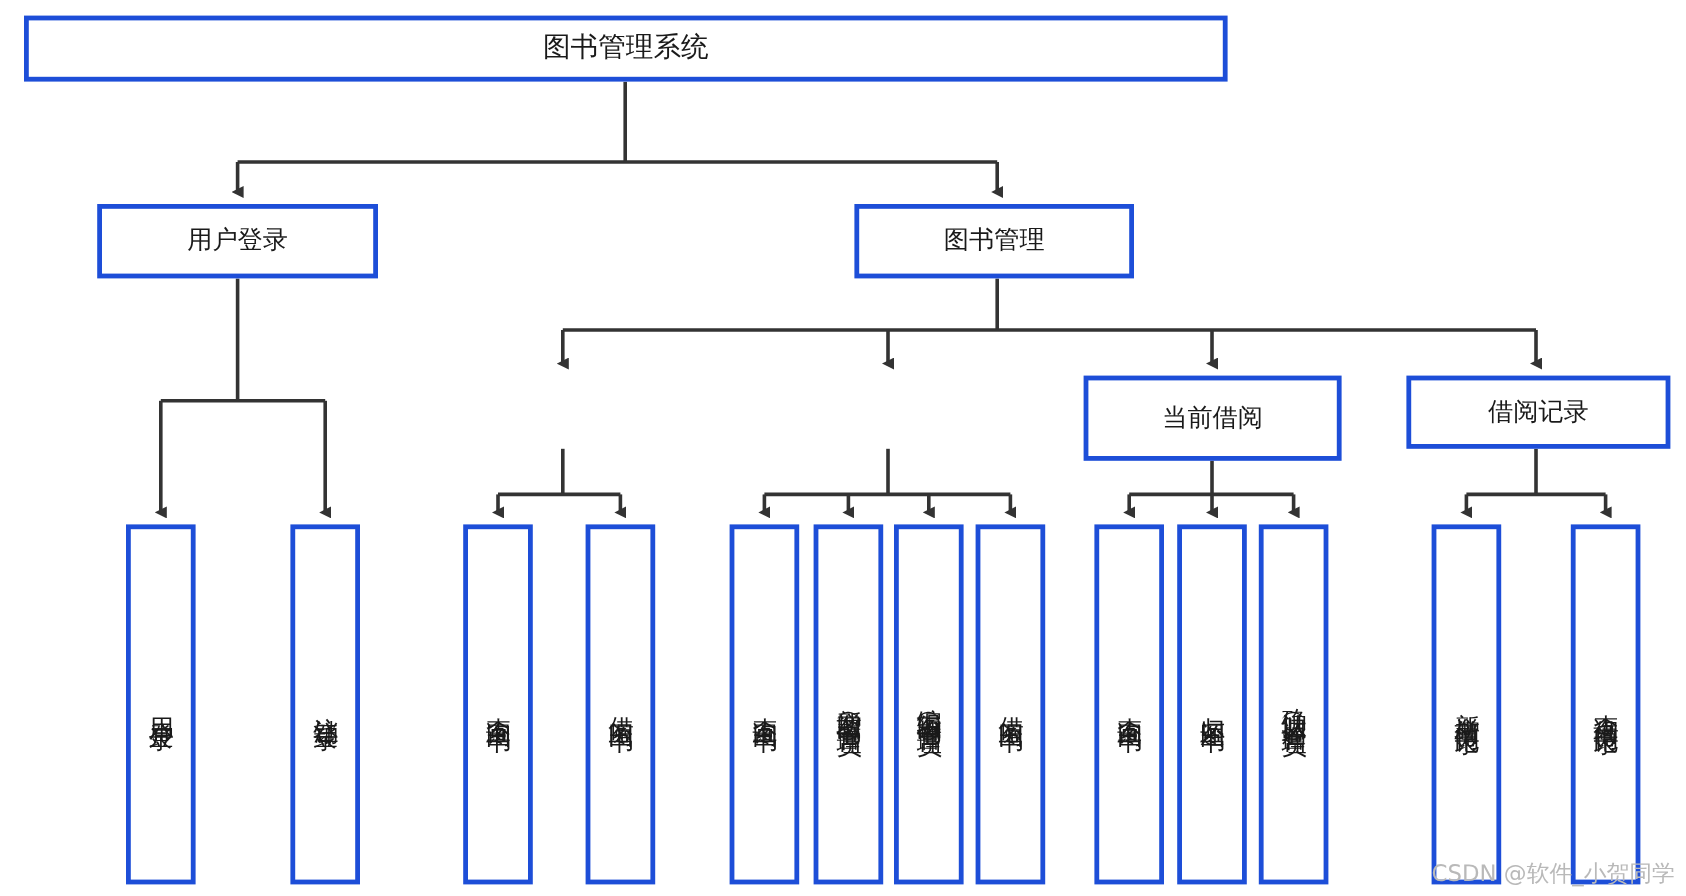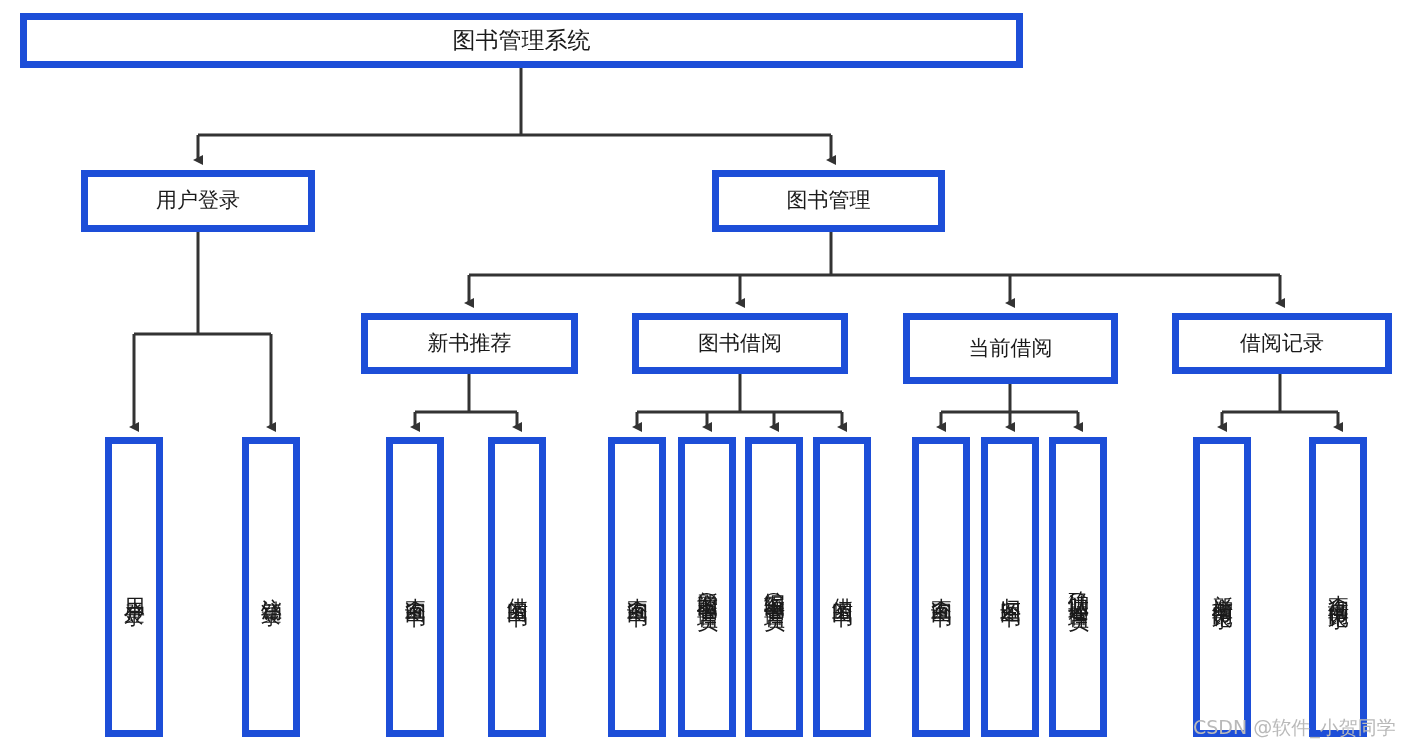--- a/index.html
+++ b/index.html
@@ -8,21 +8,21 @@
     font-family:"DejaVu Sans","Liberation Sans",sans-serif;
     overflow:hidden;position:relative;
   }
   #stage{position:absolute;left:0;top:0;width:1405px;height:747px;}
   svg.edges{position:absolute;left:0;top:0;width:1405px;height:747px;pointer-events:none;}
 
   .node{
     position:absolute;
     box-sizing:border-box;
     background:#ffffff;
-    border:7px solid #1d4ed8;
+    border:4px solid #1d4ed8;
     display:flex;align-items:center;justify-content:center;
     color:#1a1a1a;
     z-index:2;
   }
   .node .lbl{display:block;line-height:1.1;white-space:nowrap;}
 
   .node.root .lbl{font-size:23px;}
   .node.lvl2 .lbl{font-size:21px;}
   .node.lvl3 .lbl{font-size:21px;}
 
@@ -106,26 +106,20 @@
     <span class="lbl">图书管理系统</span>
   </div>
 
   <div class="node lvl2" style="left:81px;top:170px;width:234px;height:62px;">
     <span class="lbl">用户登录</span>
   </div>
   <div class="node lvl2" style="left:712px;top:170px;width:233px;height:62px;">
     <span class="lbl">图书管理</span>
   </div>
 
-  <div class="node lvl3" style="left:361px;top:313px;width:217px;height:61px;">
-    <span class="lbl">新书推荐</span>
-  </div>
-  <div class="node lvl3" style="left:632px;top:313px;width:216px;height:61px;">
-    <span class="lbl">图书借阅</span>
-  </div>
   <div class="node lvl3" style="left:903px;top:313px;width:215px;height:71px;">
     <span class="lbl">当前借阅</span>
   </div>
   <div class="node lvl3" style="left:1172px;top:313px;width:220px;height:61px;">
     <span class="lbl">借阅记录</span>
   </div>
 
   <div class="node leaf" style="left:105px;top:437px;width:58px;height:300px;">
     <span class="lbl">用户登录</span>
   </div>

